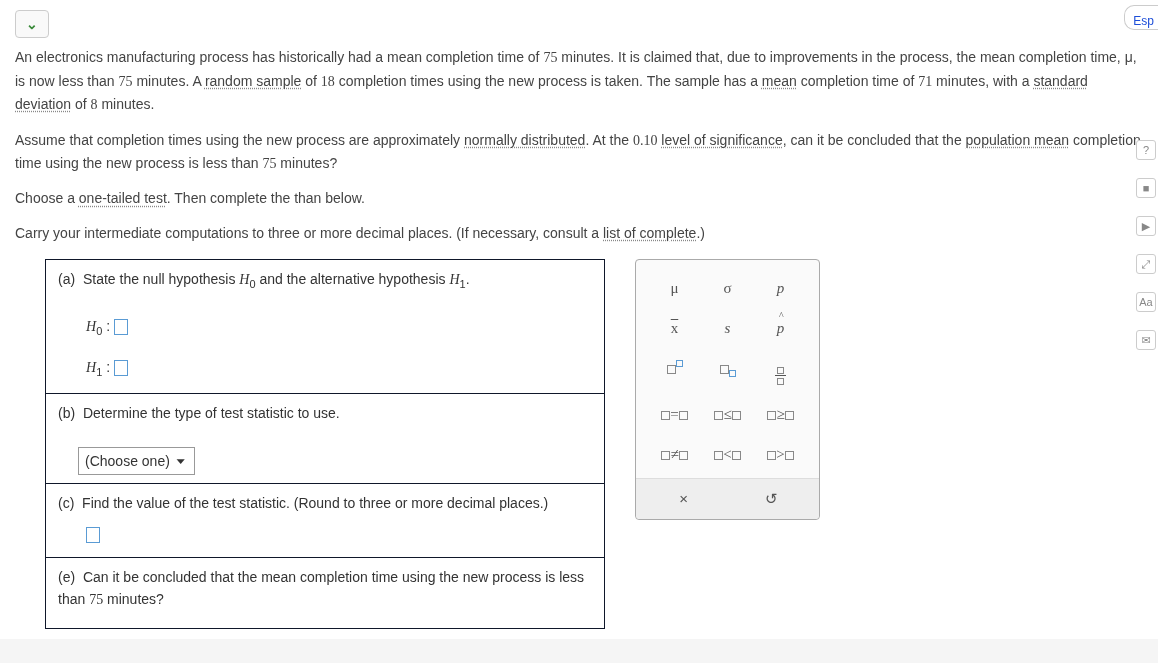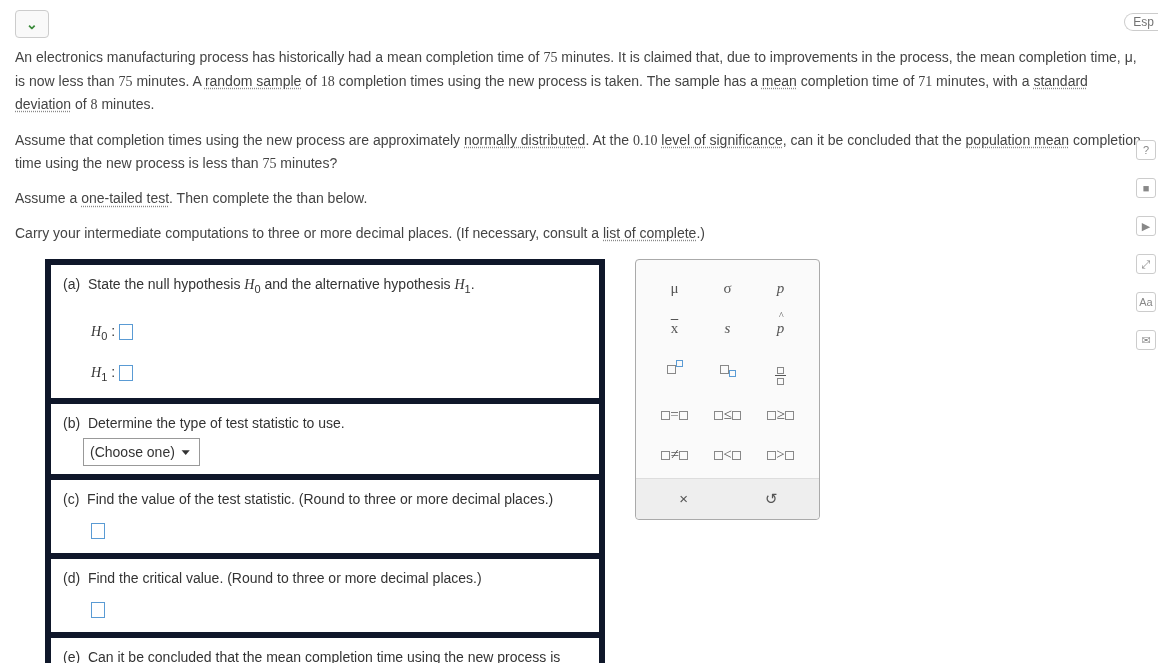--- a/index.html
+++ b/index.html
@@ -44,21 +44,21 @@
       margin-top: 15px;
       margin-left: 30px;
       align-items: flex-start;
     }
     .answer-table {
       border: 1px solid #999;
       border-collapse: collapse;
       width: 560px;
     }
     .answer-table td {
-      border: 6px solid #0f172a;
+      border: 1px solid #0f172a;
       padding: 8px 12px;
       vertical-align: top;
       color: #333;
     }
     .part-label { font-weight: normal; }
     .italic-var { font-family: 'Times New Roman', serif; font-style: italic; }
     .sub { font-size: 11px; vertical-align: sub; }
     .input-box {
       display: inline-block;
       width: 14px;
@@ -103,28 +103,28 @@
       padding: 8px 4px;
     }
     .sq { display:inline-block; width:9px; height:9px; border:1px solid #888; vertical-align: middle; }
     .sq-sm { display:inline-block; width:7px; height:7px; border:1px solid #5a9bd4; vertical-align: super; font-size:8px;}
     .sq-sub { display:inline-block; width:7px; height:7px; border:1px solid #5a9bd4; vertical-align: sub;}
     .frac { display:inline-flex; flex-direction:column; align-items:center; font-size:10px; line-height:1;}
     .frac .top { border-bottom:1px solid #555; padding:0 2px;}
     .radio { margin-left: 25px; }
     .right-badge {
       position: absolute;
-      top: 13px;
+      top: 5px;
       right: 0;
       border: 1px solid #ccc;
       border-right: none;
       border-radius: 10px 0 0 10px;
-      padding: 1px 4px 1px 8px;
+      padding: 8px 4px 1px 8px;
       font-size: 12px;
-      color: #737373;
+      color: #1d4ed8;
       background: #fff;
     }
     .right-icons {
       position: absolute;
       right: 2px;
       top: 140px;
       display: flex;
       flex-direction: column;
       gap: 18px;
     }
@@ -163,21 +163,21 @@
 
   <p class="problem-text">
     <span>An electronics manufacturing process has historically had a mean completion time of </span><span class="num">75</span><span> minutes. It is claimed that, due to improvements in the process, the mean completion time, μ, is now less than </span><span class="num">75</span><span> minutes. A </span><span class="underline">random sample</span><span> of </span><span class="num">18</span><span> completion times using the new process is taken. The sample has a </span><span class="underline">mean</span><span> completion time of </span><span class="num">71</span><span> minutes, with a </span><span class="underline">standard deviation</span><span> of </span><span class="num">8</span><span> minutes.</span>
   </p>
 
   <p class="problem-text">
     <span>Assume that completion times using the new process are approximately </span><span class="underline">normally distributed</span><span>. At the </span><span class="num">0.10</span><span> </span><span class="underline">level of significance</span><span>, can it be concluded that the </span><span class="underline">population mean</span><span> completion time using the new process is less than </span><span class="num">75</span><span> minutes?</span>
   </p>
 
   <p class="problem-text">
-    <span>Assume a </span><span class="underline">one-tailed test</span><span>. Then complete the than below.</span>
+    <span>Choose a </span><span class="underline">one-tailed test</span><span>. Then complete the than below.</span>
   </p>
 
   <p class="problem-text">
     <span>Carry your intermediate computations to three or more decimal places. (If necessary, consult a </span><span class="underline">list of complete</span><span>.)</span>
   </p>
 
   <div class="answer-area">
     <table class="answer-table">
       <tbody>
           <tr>
@@ -189,38 +189,31 @@
         </div>
         <div style="margin:16px 0 4px 28px;">
           <span class="italic-var">H</span><span class="sub">1</span><span> : </span><span class="input-box"></span>
         </div>
       </td>
           </tr>
       <tr>
             <td>
         <span class="part-label">(b)</span>&nbsp;
         <span>Determine the type of test statistic to use.</span>
-        <div style="margin-top:3px;">
+        <div style="margin-top:22px;">
           <span class="choose-one">
             <span>(Choose one)</span> <span class="chev">▼</span>
           </span>
         </div>
       </td>
           </tr>
       <tr>
             <td>
         <span class="part-label">(c)</span>&nbsp;
         <span>Find the value of the test statistic. (Round to three or more decimal places.)</span>
-        <div style="margin:8px 0 4px 28px;"><span class="input-box"></span></div>
-      </td>
-          </tr>
-      <tr>
-            <td>
-        <span class="part-label">(d)</span>&nbsp;
-        <span>Find the critical value. (Round to three or more decimal places.)</span>
         <div style="margin:8px 0 4px 28px;"><span class="input-box"></span></div>
       </td>
           </tr>
       <tr>
             <td>
         <span class="part-label">(e)</span>&nbsp;
         <span>Can it be concluded that the mean completion time using the new process is less than </span><span class="num">75</span><span> minutes?</span>
         <div class="radio" style="margin-top:8px;">
           
           

